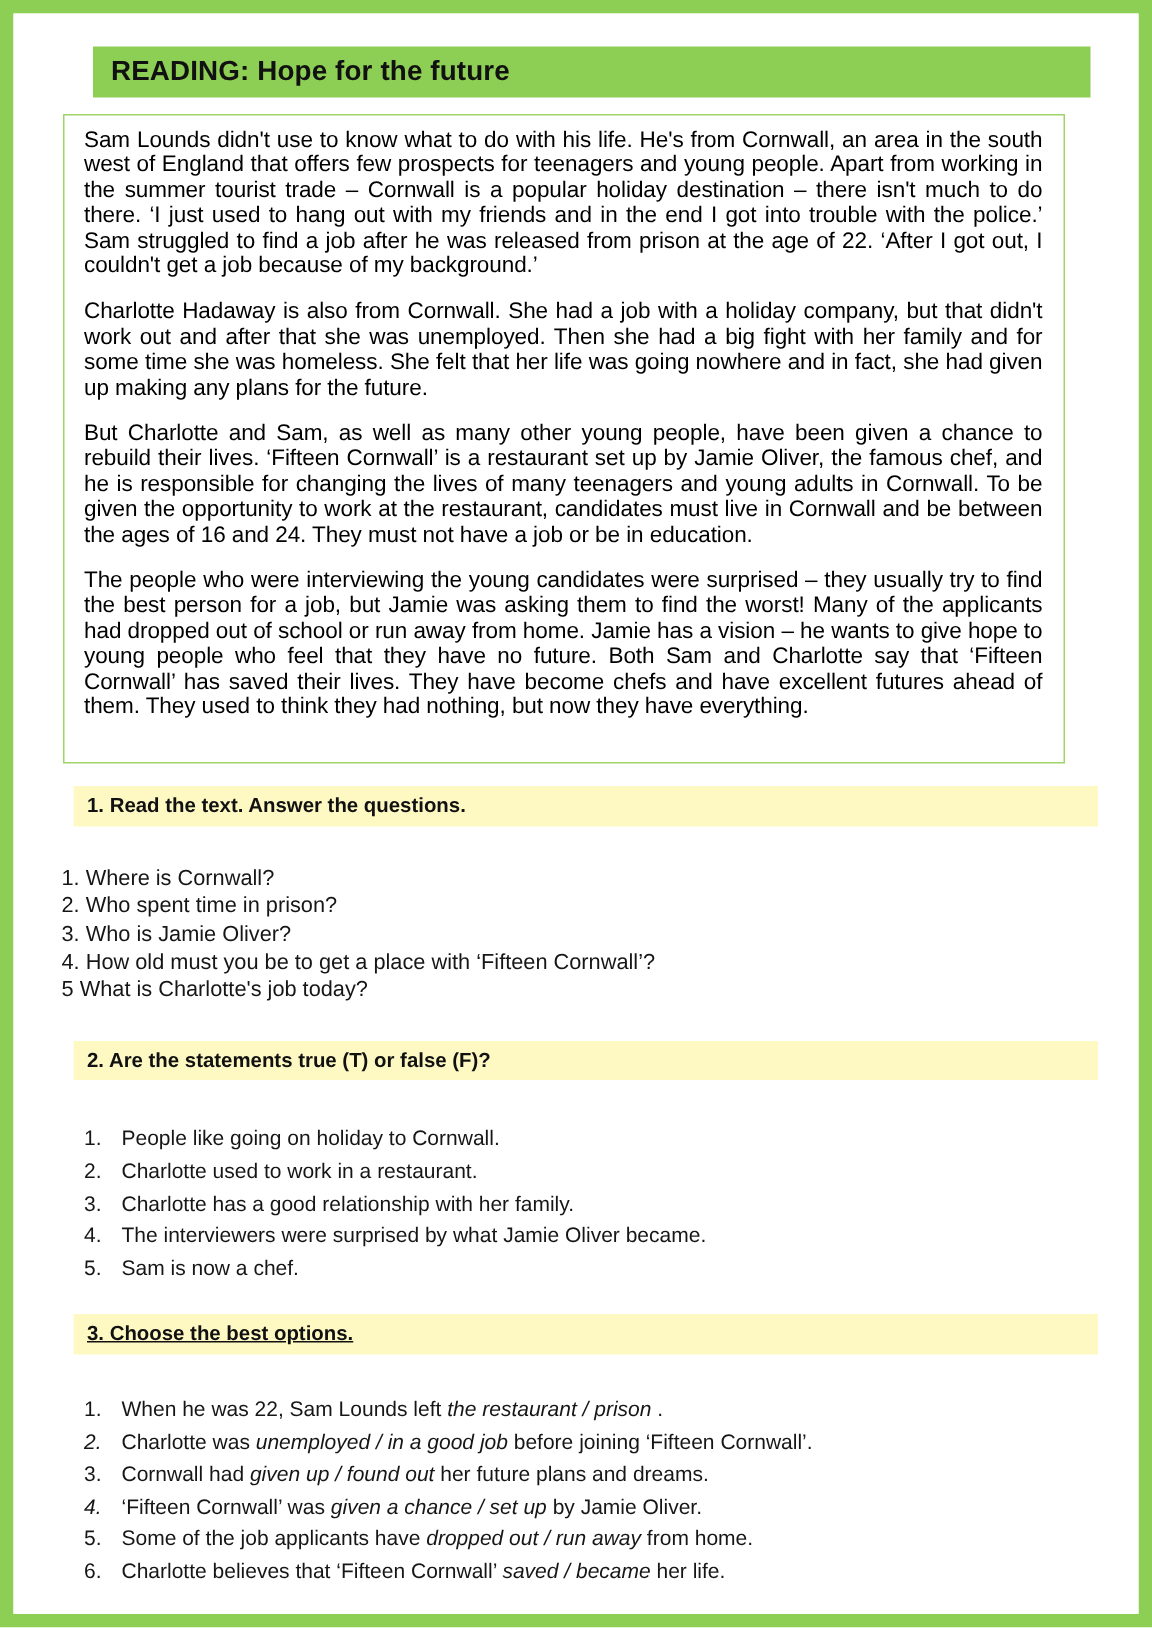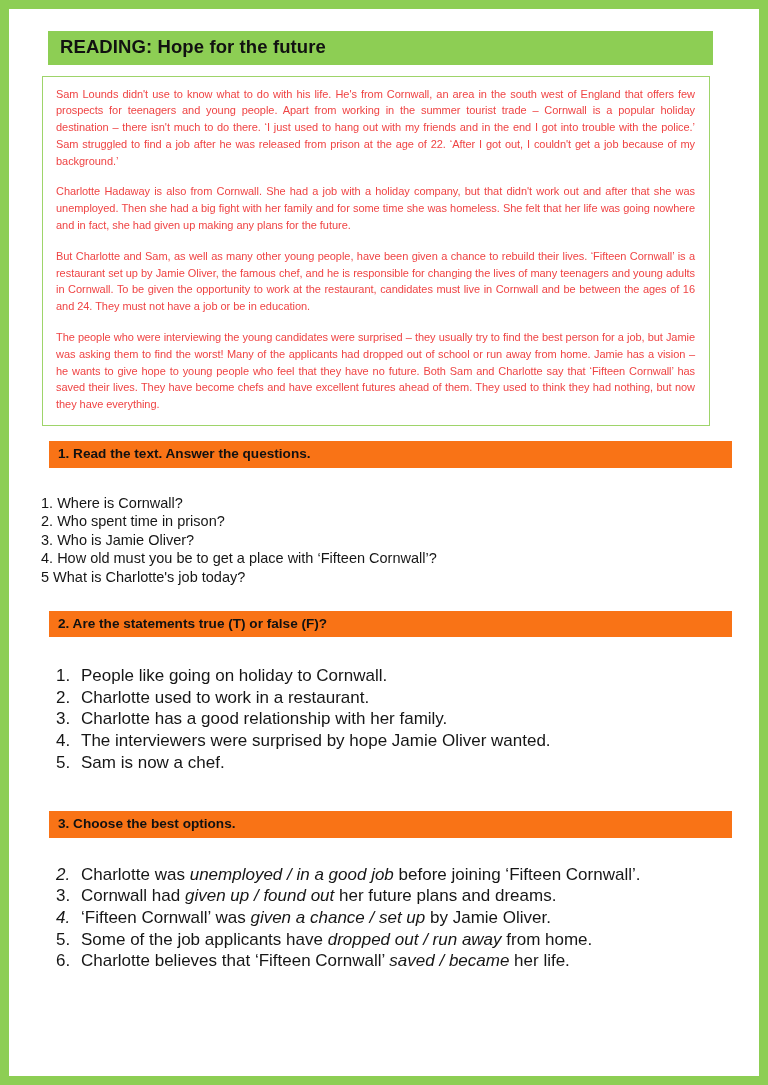--- a/index.html
+++ b/index.html
@@ -36,61 +36,61 @@
 
   
   .title-bar {
     display: inline-block;
     background: #8dce54;
     color: #111111;
     font-size: 18.5px;
     font-weight: bold;
     line-height: 1.0;
     padding: 7px 10px 8px 12px;
-    margin: 0 0 0 8px;
+    margin: 0 0 0 22px;
     min-width: 665px;
     box-sizing: border-box;
     letter-spacing: 0.1px;
   }
 
   
   .reading-box {
     box-sizing: border-box;
     margin: 11px 21px 0 2px;
     border: 1.5px solid #9ed46a;
     background: #ffffff;
     padding: 9px 14px 12px 13px;
   }
   .reading-box p {
     margin: 0 0 14px 0;
-    font-size: 11px;
+    font-size: 15px;
     line-height: 16.8px;
     text-align: justify;
-    color: #ef4444;
+    color: #000000;
     letter-spacing: -0.05px;
   }
   .reading-box p:last-child {
-    margin-bottom: 0;
+    margin-bottom: 16px;
   }
 
   
   .section-bar {
     box-sizing: border-box;
-    background: #f97316;
+    background: #fef9c3;
     color: #111111;
     font-size: 13.6px;
     font-weight: bold;
     line-height: 1.0;
     padding: 6px 9px 7px 9px;
     margin: 0 0 0 9px;
     width: 683px;
   }
   .sec1 { margin-top: 15px; }
   .sec2 { margin-top: 24px; }
-  .sec3 { margin-top: 38px; }
+  .sec3 { margin-top: 20px; text-decoration: underline; }
 
   
   .qlist {
     list-style: none;
     margin: 0;
     padding: 0;
   }
   .qlist-1 {
     margin: 26px 0 0 1px;
   }
@@ -102,21 +102,21 @@
   }
   .qlist-1 .num {
     display: inline;
   }
 
   .qlist-2 {
     margin: 28px 0 0 16px;
   }
   .qlist-2 li,
   .qlist-3 li {
-    font-size: 17px;
+    font-size: 14px;
     line-height: 21.6px;
     color: #161616;
     white-space: nowrap;
   }
   .qlist-2 .num,
   .qlist-3 .num {
     display: inline-block;
     width: 25px;
   }
 
@@ -156,28 +156,29 @@
       <li><span class="num">5</span> <span>What is Charlotte's job today?</span></li>
     </ul>
 
     
     <div class="section-bar sec2">2. Are the statements true (T) or false (F)?</div>
 
     <ul class="qlist qlist-2">
       <li><span class="num">1.</span><span>People like going on holiday to Cornwall.</span></li>
       <li><span class="num">2.</span><span>Charlotte used to work in a restaurant.</span></li>
       <li><span class="num">3.</span><span>Charlotte has a good relationship with her family.</span></li>
-      <li><span class="num">4.</span><span>The interviewers were surprised by hope Jamie Oliver wanted.</span></li>
+      <li><span class="num">4.</span><span>The interviewers were surprised by what Jamie Oliver became.</span></li>
       <li><span class="num">5.</span><span>Sam is now a chef.</span></li>
     </ul>
 
     
     <div class="section-bar sec3">3. Choose the best options.</div>
 
     <ul class="qlist qlist-3">
+      <li><span class="num">1.</span><span>When he was 22, Sam Lounds left </span><span class="opt">the restaurant  / prison</span><span> .</span></li>
       <li><span class="num italic-num">2.</span><span>Charlotte was </span><span class="opt">unemployed / in a good job</span><span> before joining ‘Fifteen Cornwall’.</span></li>
       <li><span class="num">3.</span><span>Cornwall had </span><span class="opt">given up / found out</span><span> her future plans and dreams.</span></li>
       <li><span class="num italic-num">4.</span><span>‘Fifteen Cornwall’ was </span><span class="opt">given a chance / set up</span><span> by Jamie Oliver.</span></li>
       <li><span class="num">5.</span><span>Some of the job applicants have </span><span class="opt">dropped out / run away</span><span> from home.</span></li>
       <li><span class="num">6.</span><span>Charlotte believes that ‘Fifteen Cornwall’ </span><span class="opt">saved / became</span><span> her life.</span></li>
     </ul>
 
   </div>
 </div>
 

